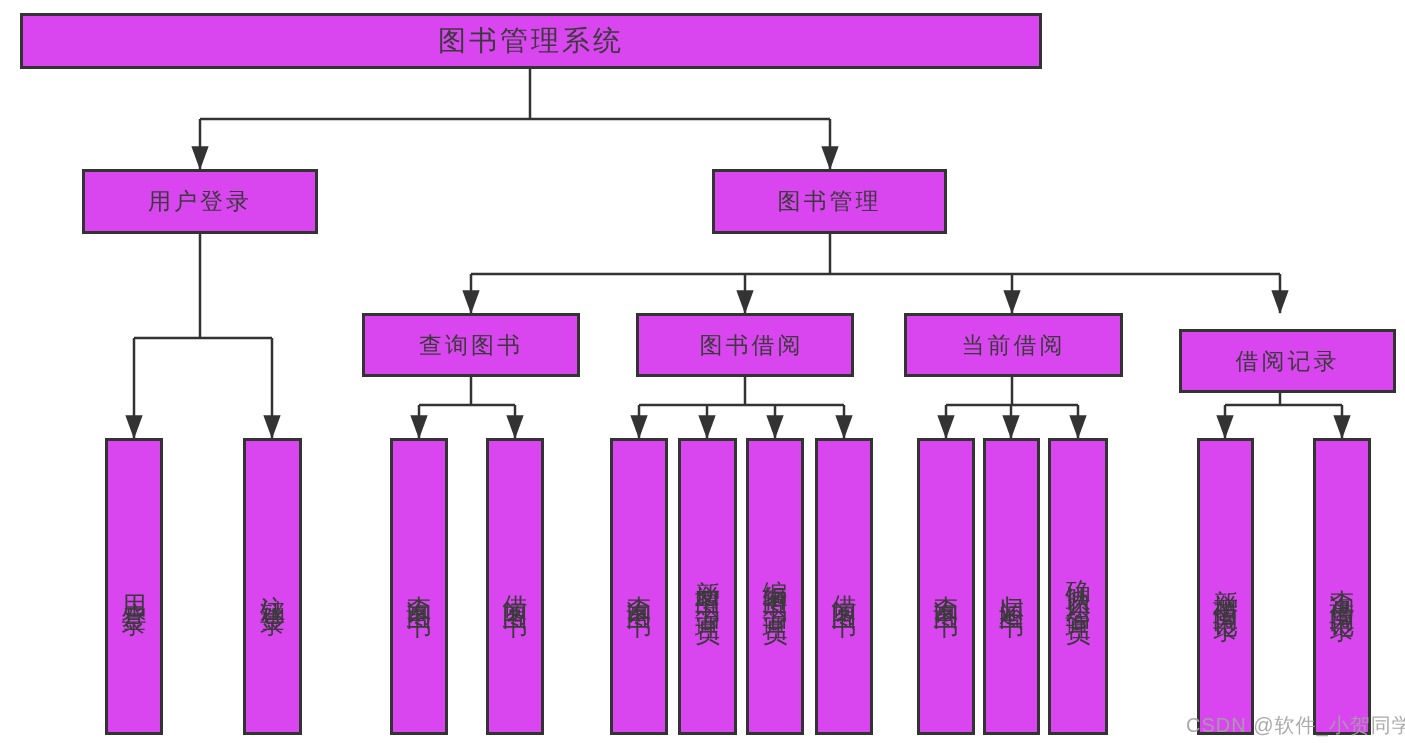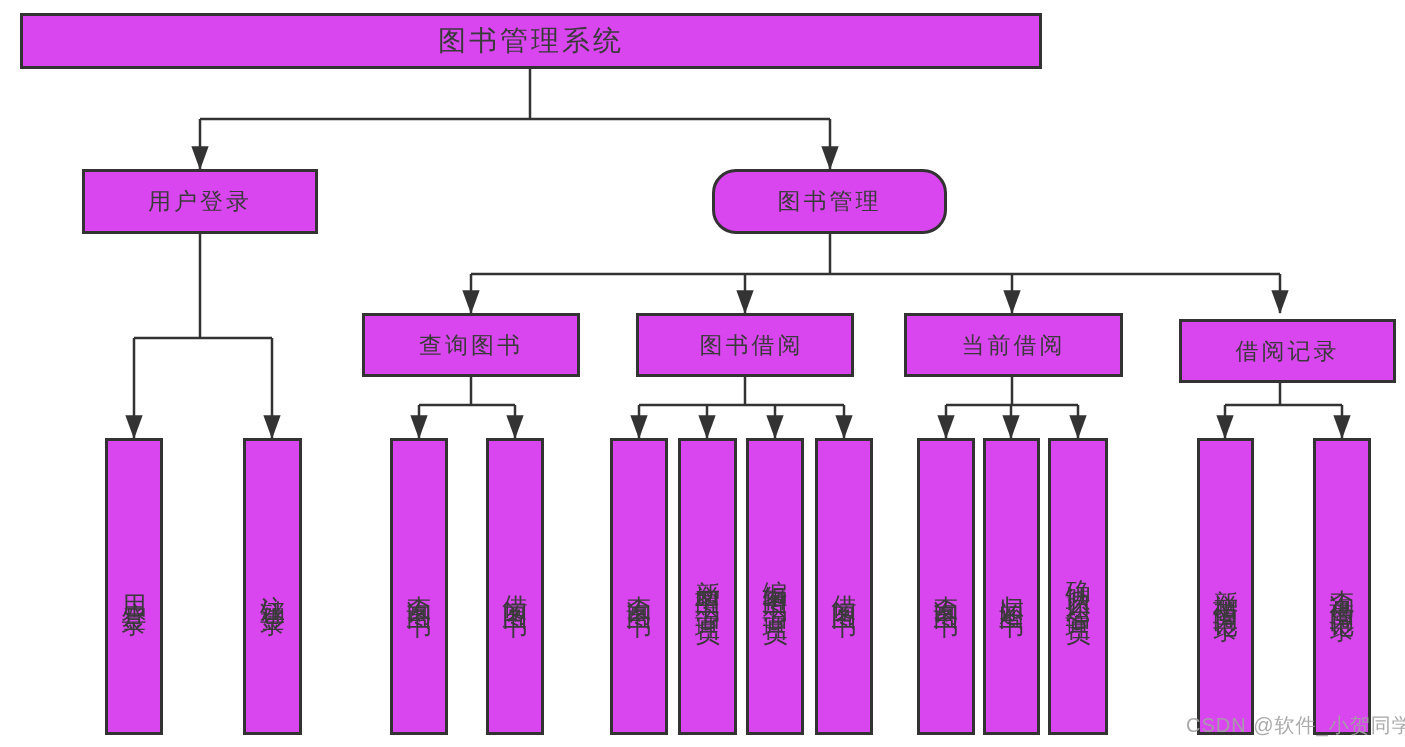--- a/index.html
+++ b/index.html
@@ -85,26 +85,26 @@
 
     <path class="w" d="M1280 377 V405"></path>
     <path class="w" d="M1225 405 H1342"></path>
     <path class="w arrow" d="M1225 405 V438"></path>
     <path class="w arrow" d="M1342 405 V438"></path>
   </svg>
 
   <div class="node hnode rootnode" style="left:20px;top:13px;width:1022px;height:56px;">图书管理系统</div>
 
   <div class="node hnode" style="left:82px;top:169px;width:236px;height:65px;">用户登录</div>
-  <div class="node hnode" style="left:712px;top:169px;width:235px;height:65px;border-radius:24px;">图书管理</div>
+  <div class="node hnode" style="left:712px;top:169px;width:235px;height:65px;">图书管理</div>
 
   <div class="node hnode" style="left:362px;top:313px;width:218px;height:64px;">查询图书</div>
   <div class="node hnode" style="left:636px;top:313px;width:218px;height:64px;padding-left:13px;">图书借阅</div>
   <div class="node hnode" style="left:904px;top:313px;width:219px;height:64px;">当前借阅</div>
-  <div class="node hnode" style="left:1179px;top:319px;width:217px;height:64px;">借阅记录</div>
+  <div class="node hnode" style="left:1179px;top:329px;width:217px;height:64px;">借阅记录</div>
 
   <div class="node vnode" style="left:105px;top:438px;width:58px;height:297px;">
     <span class="vlabel">用户登录</span>
   </div>
   <div class="node vnode" style="left:243px;top:438px;width:59px;height:297px;">
     <span class="vlabel">注销登录</span>
   </div>
 
   <div class="node vnode" style="left:390px;top:438px;width:58px;height:297px;">
     <span class="vlabel">查询图书</span>

